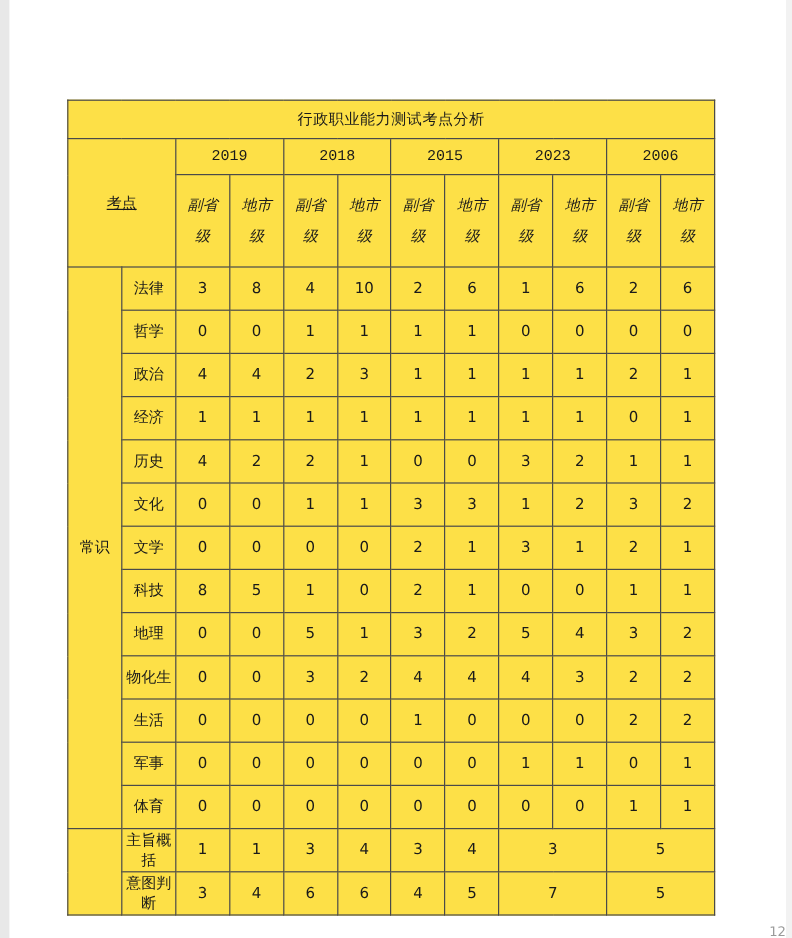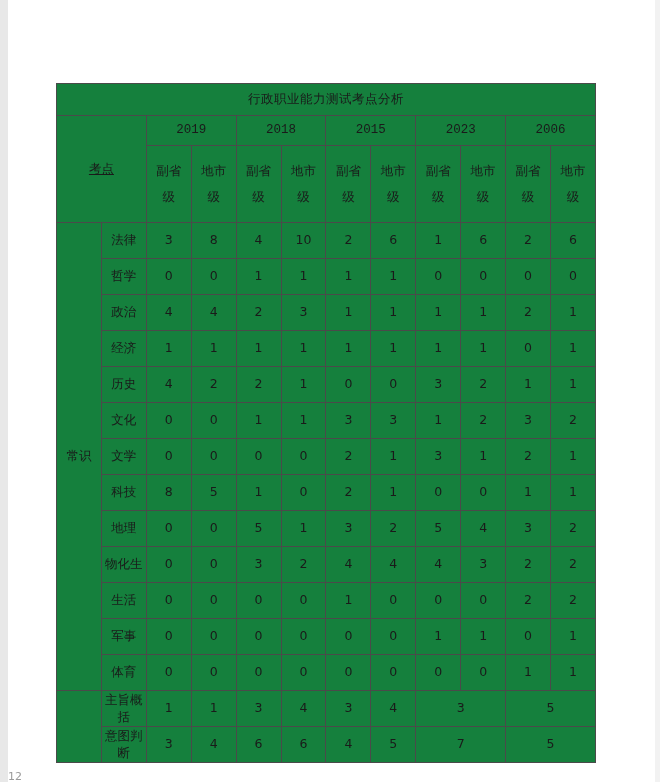--- a/index.html
+++ b/index.html
@@ -37,21 +37,21 @@
   .table-wrap {
     position: absolute;
     left: 48px;
     top: 83px;
     width: 540px;
   }
   table.analysis {
     border-collapse: collapse;
     table-layout: fixed;
     width: 540px;
-    background: #15803d;
+    background: #fde047;
   }
   table.analysis td, table.analysis th {
     border: 1px solid #4a4a4a;
     padding: 0;
     margin: 0;
     text-align: center;
     vertical-align: middle;
     color: #1a1a1a;
     font-weight: normal;
     font-size: 12.5px;
@@ -73,20 +73,21 @@
     font-family: Liberation Mono, monospace;
   }
   .sub-cell {
     height: 76px;
     font-size: 12.5px;
     padding: 0 2px;
   }
   .sub-cell .stack {
     display: block;
     line-height: 2.05;
+    font-style: italic;
   }
   .kaodian-cell {
     font-weight: bold;
     font-size: 13px;
     text-decoration: underline;
   }
   .group-cell {
     font-weight: bold;
     font-size: 13px;
     width: 50px;
@@ -102,21 +103,21 @@
     height: 35px;
   }
   tr.data-row td {
     height: 35px;
   }
   .page-number {
     position: absolute;
     left: 0;
     top: 770px;
     width: 647px;
-    text-align: left;
+    text-align: right;
     font-size: 11px;
     color: #9a9a9a;
     overflow: hidden;
     height: 12px;
   }
 </style>
 </head>
 <body>
 
 <div class="page-edge-left"></div>

